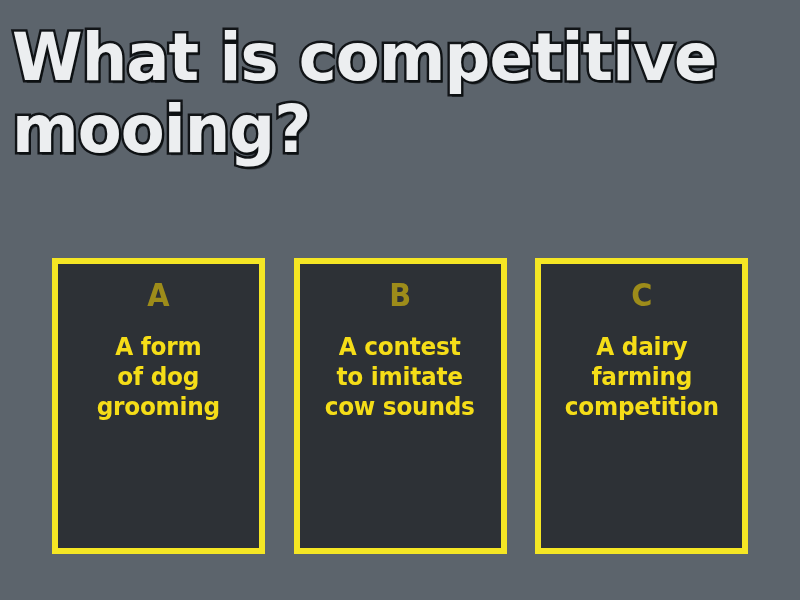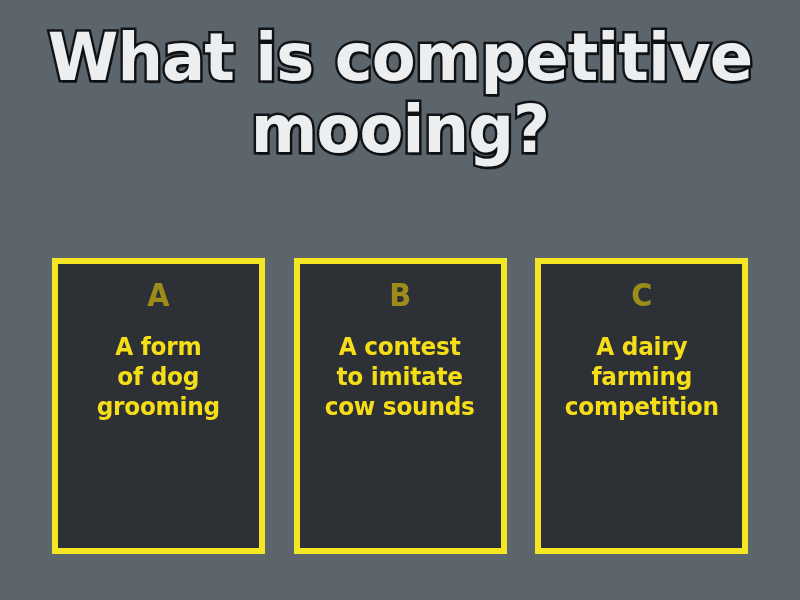--- a/index.html
+++ b/index.html
@@ -21,21 +21,20 @@
     background: #5c646c;
     box-sizing: border-box;
   }
 
   
   .question-block {
     position: absolute;
     left: 0;
     top: 22px;
     width: 800px;
-    text-align: center;
   }
 
   .question-line {
     display: block;
     font-family: "DejaVu Sans", sans-serif;
     font-weight: 700;
     font-size: 66px;
     line-height: 72px;
     letter-spacing: -1px;
     color: #eceef0;

